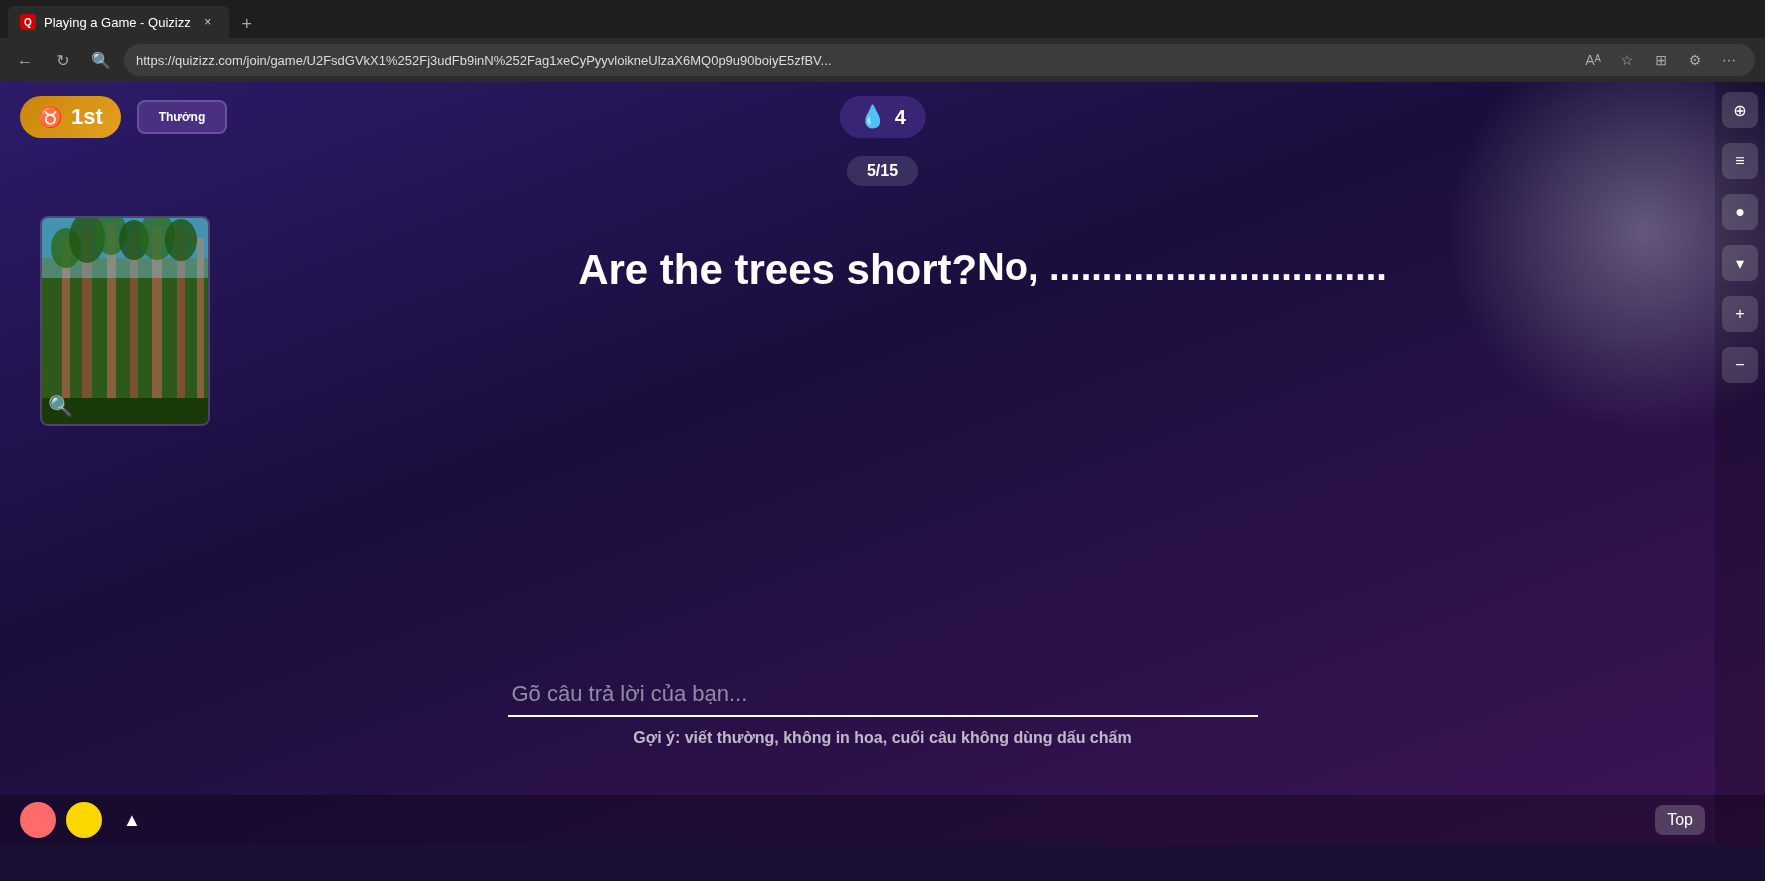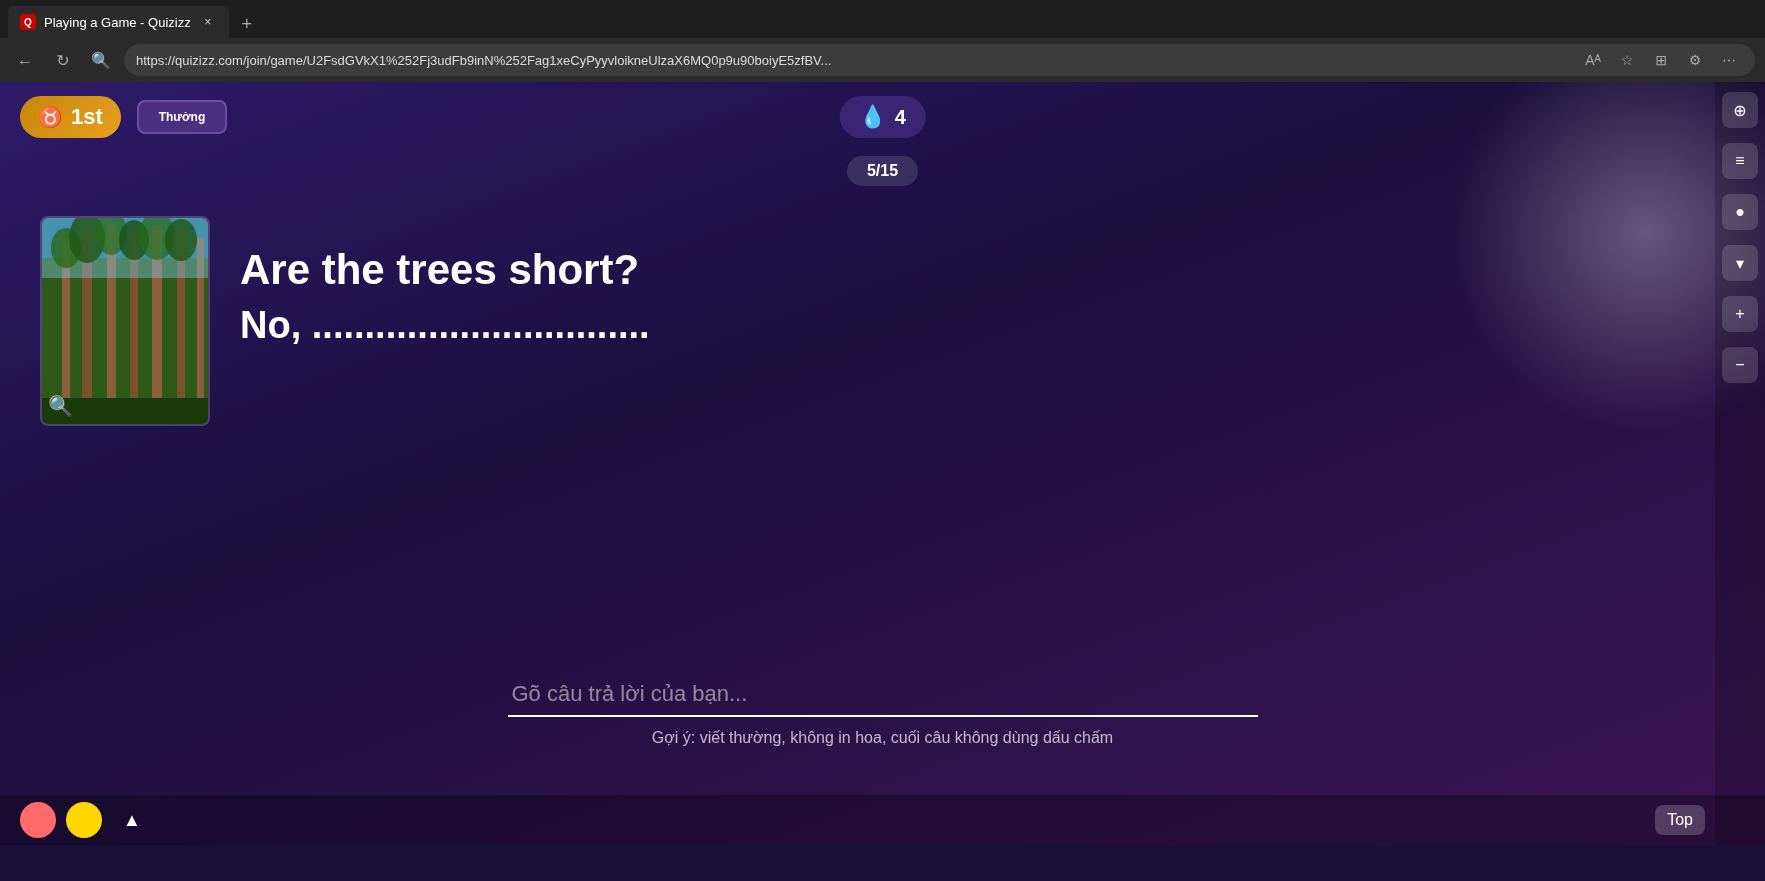--- a/index.html
+++ b/index.html
@@ -223,22 +223,21 @@
       bottom: 8px;
       left: 8px;
       color: white;
       font-size: 20px;
       cursor: pointer;
     }
 
     .question-text-area {
       flex: 1;
       display: flex;
-      flex-direction: column;
-      justify-content: flex-start;
+      justify-content: center;
       padding-top: 30px;
     }
 
     .question-line1 {
       color: white;
       font-size: 42px;
       font-weight: bold;
       margin-bottom: 10px;
     }
 
@@ -275,20 +274,21 @@
 
     .answer-input::placeholder {
       color: rgba(255,255,255,0.5);
       font-size: 22px;
     }
 
     .hint-text {
       color: rgba(255,255,255,0.7);
       font-size: 16px;
       text-align: center;
+      font-weight: bold;
     }
 
     
     .right-sidebar {
       position: absolute;
       right: 0;
       top: 0;
       bottom: 0;
       width: 50px;
       background: rgba(0,0,0,0.2);

